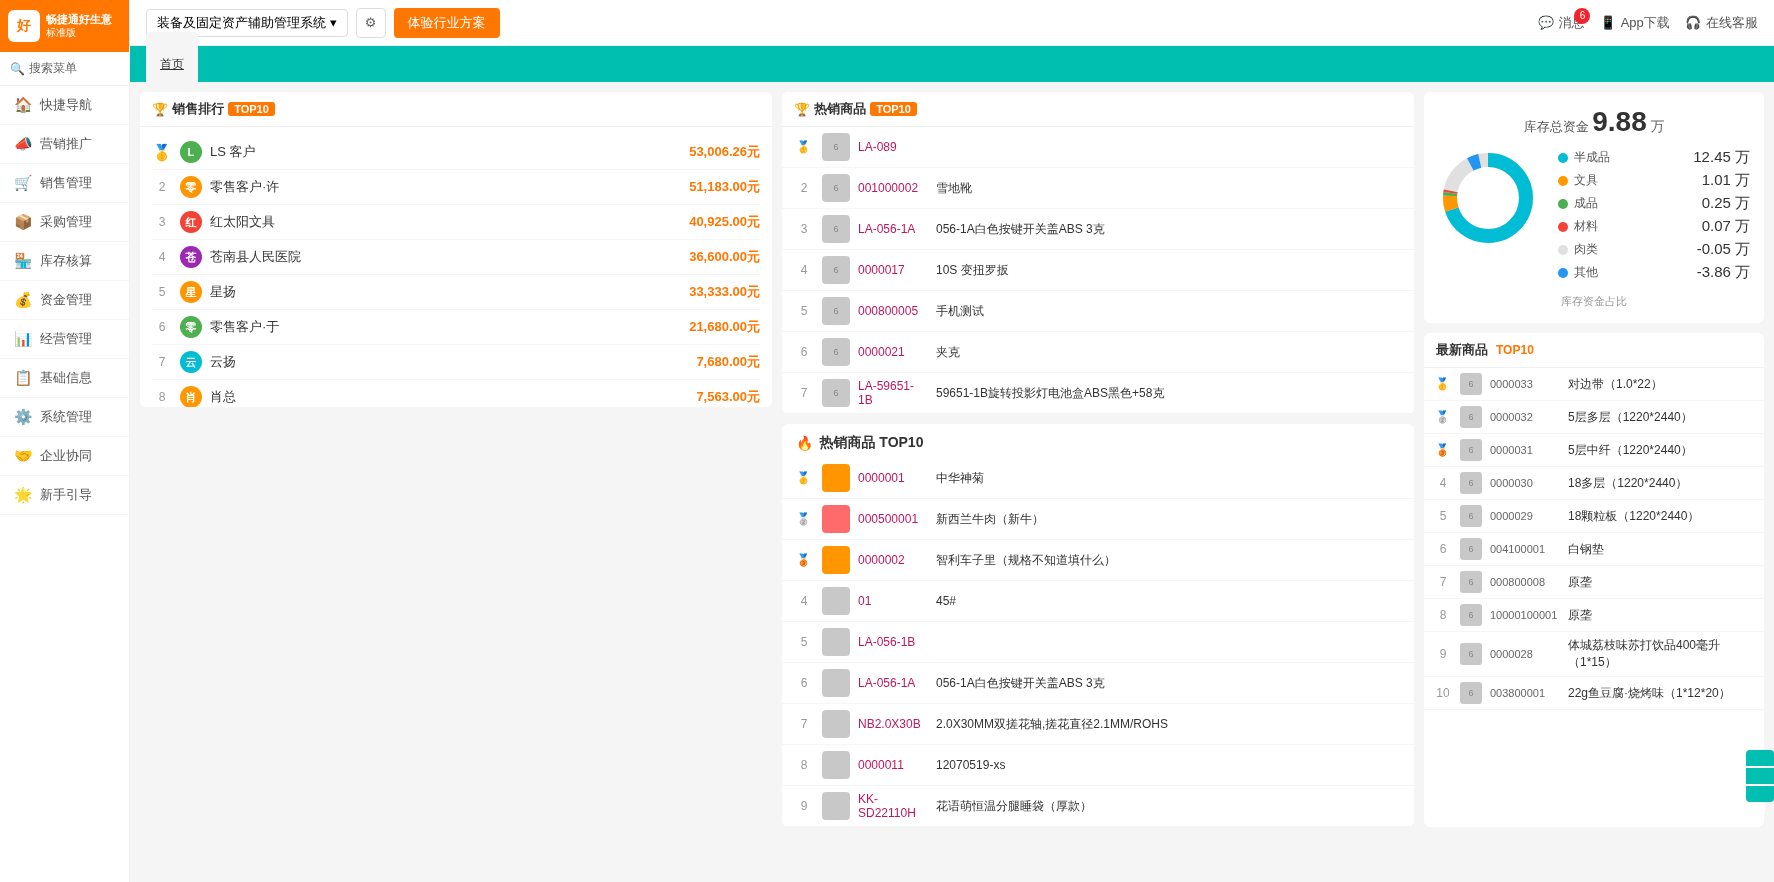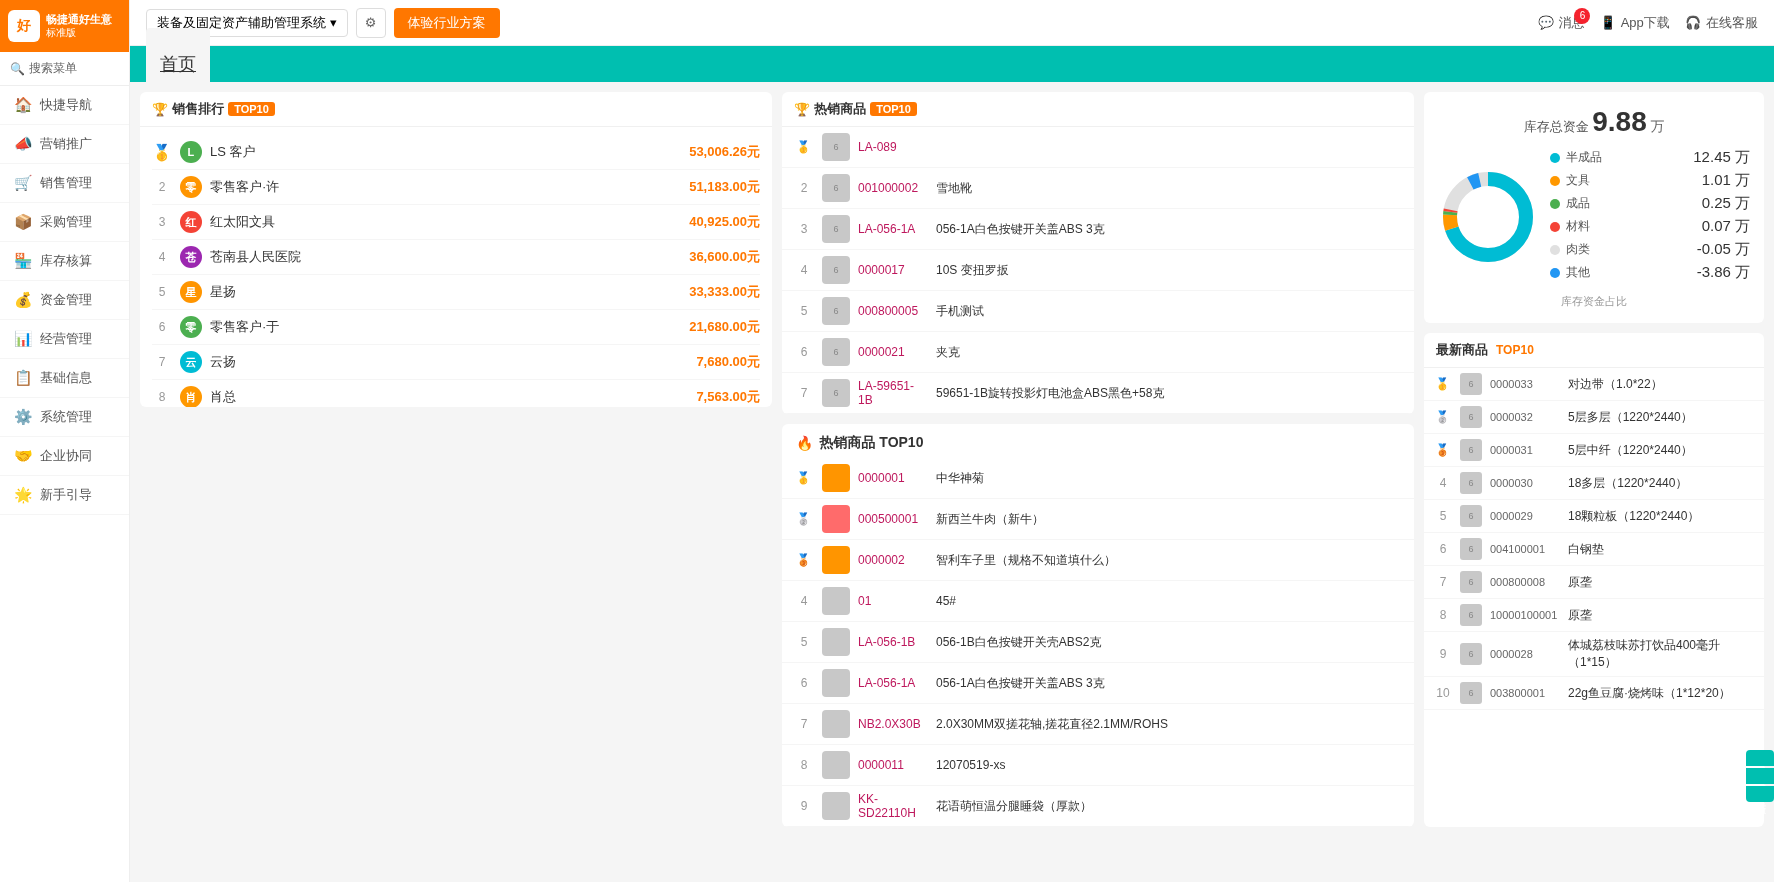--- a/index.html
+++ b/index.html
@@ -138,21 +138,21 @@
       padding: 0 16px;
       display: flex;
       align-items: center;
       height: 36px;
       flex-shrink: 0;
     }
     .page-tab {
       color: #fff;
       padding: 24px 14px;
       cursor: pointer;
-      font-size: 18px;
+      font-size: 12px;
       border-radius: 4px 4px 0 0;
       text-decoration: underline;
     }
     .page-tab.active { background: #f5f5f5; color: #333; }
 
     .card {
       background: #fff;
       border-radius: 6px;
       overflow: hidden;
     }
@@ -224,22 +224,21 @@
       margin-bottom: 10px;
     }
     .inventory-total .amount {
       font-size: 28px;
       color: #333;
       font-weight: bold;
     }
     .inventory-total .unit { font-size: 14px; color: #666; }
     .inventory-chart-area {
       display: flex;
-      gap: 12px;
-      align-items: center;
+      gap: 20px;
     }
     .donut-chart {
       width: 100px; height: 100px;
       flex-shrink: 0;
     }
     .legend-list { flex: 1; font-size: 12px; }
     .legend-item {
       display: flex;
       align-items: center;
       gap: 6px;
@@ -605,21 +604,20 @@
           <div class="product-row">
             <span class="product-rank">4</span>
             <div class="product-img gray"></div>
             <span class="product-code">01</span>
             <span class="product-name">45#</span>
           </div>
           <div class="product-row">
             <span class="product-rank">5</span>
             <div class="product-img gray"></div>
             <span class="product-code">LA-056-1B</span>
-            <span class="product-name">056-1B白色按键开关壳ABS2克</span>
           </div>
           <div class="product-row">
             <span class="product-rank">6</span>
             <div class="product-img gray"></div>
             <span class="product-code">LA-056-1A</span>
             <span class="product-name">056-1A白色按键开关盖ABS 3克</span>
           </div>
           <div class="product-row">
             <span class="product-rank">7</span>
             <div class="product-img gray"></div>

